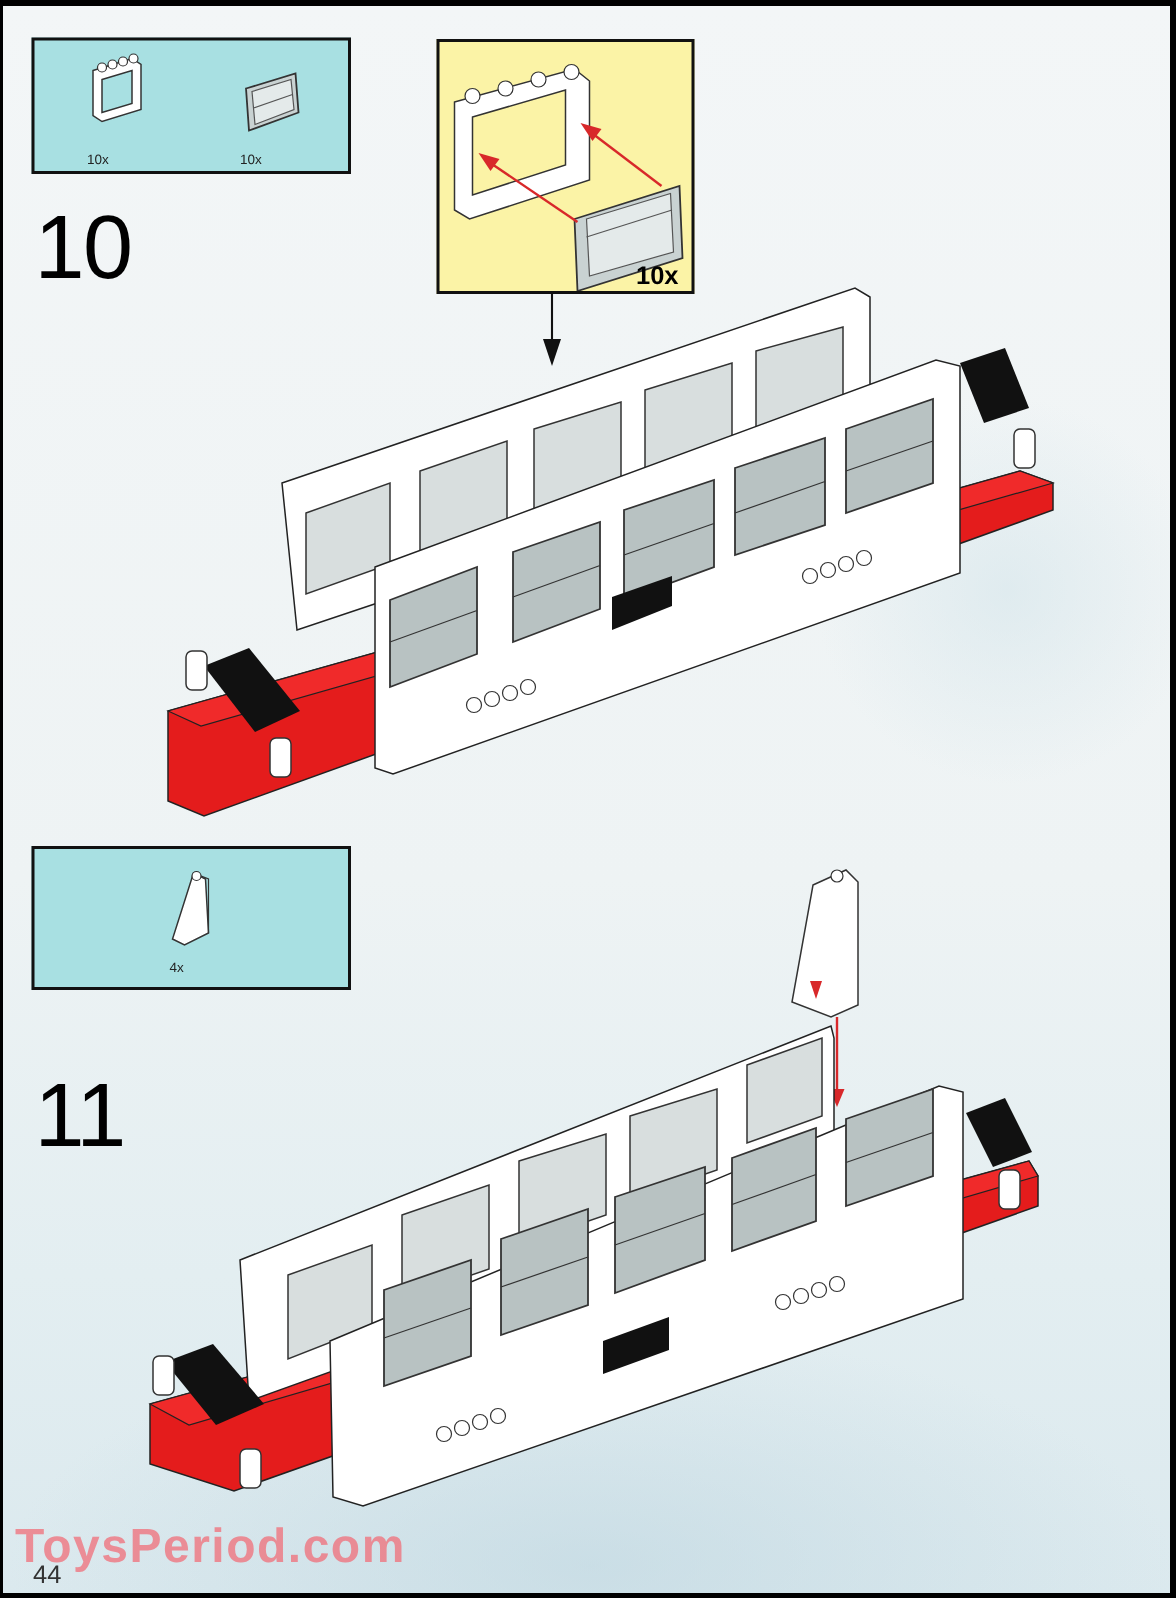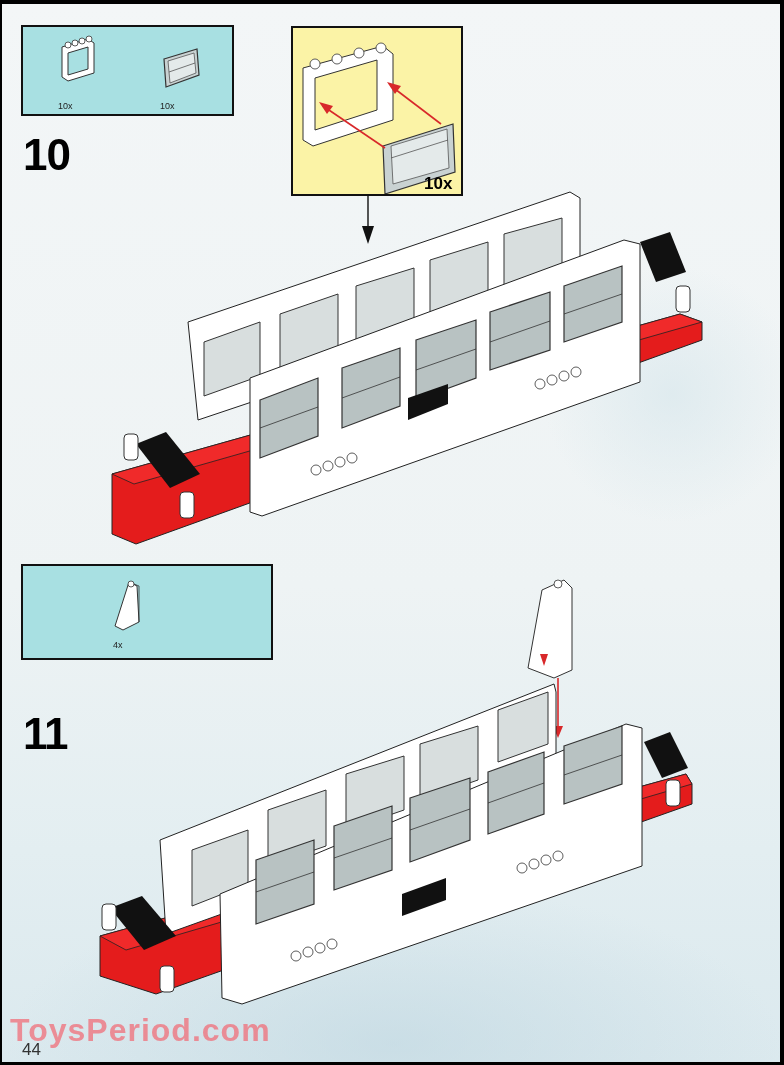--- a/index.html
+++ b/index.html
@@ -18,21 +18,21 @@
   .snow2 { position:absolute; left:0px; top:880px; width:784px; height:200px;
     background: radial-gradient(ellipse at 50% 80%, rgba(190,214,224,0.6) 0%, rgba(190,214,224,0) 70%); }
   .parts-box {
     position: absolute; background: #a8e0e2; border: 2px solid #111; box-sizing: border-box;
   }
   .sub-box {
     position: absolute; background: #fbf3a6; border: 2px solid #111; box-sizing: border-box;
   }
   .qty { position: absolute; font-size: 9px; color: #222; }
   .step-num {
-    position: absolute; font-weight: bold; font-size: 44px; color: #000; letter-spacing: -1px; text-align: center;
+    position: absolute; font-weight: normal; font-size: 60px; color: #000; letter-spacing: -1px; text-align: center;
   }
   .sub-qty { position:absolute; font-weight:bold; font-size:17px; color:#000; }
   .page-num { position:absolute; font-size:17px; color:#333; }
   .watermark {
     position:absolute; left: 8px; top: 1008px; font-weight: bold; font-size: 32px;
     color: rgba(240,110,120,0.75); letter-spacing: 1px;
   }
   svg { position: absolute; }
 </style>
 </head>
@@ -132,21 +132,21 @@
         <circle cx="218" cy="284" r="5"></circle>
         <circle cx="230" cy="280" r="5"></circle>
         <circle cx="242" cy="276" r="5"></circle>
       <circle cx="430" cy="202" r="5"></circle>
         <circle cx="442" cy="198" r="5"></circle>
         <circle cx="454" cy="194" r="5"></circle>
         <circle cx="466" cy="190" r="5"></circle>
     </g>
   </svg>
 
-  <div class="parts-box" style="left:19px;top:560px;width:252px;height:96px;">
+  <div class="parts-box" style="left:19px;top:560px;width:213px;height:96px;">
     <svg width="30" height="56" style="left:88px;top:14px;" viewBox="0 0 30 56">
       <path d="M18 2 L26 6 L28 42 L12 50 L4 46 Z" fill="#fff" stroke="#333" stroke-width="1"></path>
       <path d="M18 2 L28 6 L28 42" fill="none" stroke="#333" stroke-width="0.8"></path>
       <circle cx="20" cy="4" r="3" fill="#fff" stroke="#333" stroke-width="0.8"></circle>
     </svg>
     <span class="qty" style="left:90px;top:74px;">4x</span>
   </div>
 
   <div class="step-num" style="left:21px;top:669px;margin-top:36px;">11</div>
 

